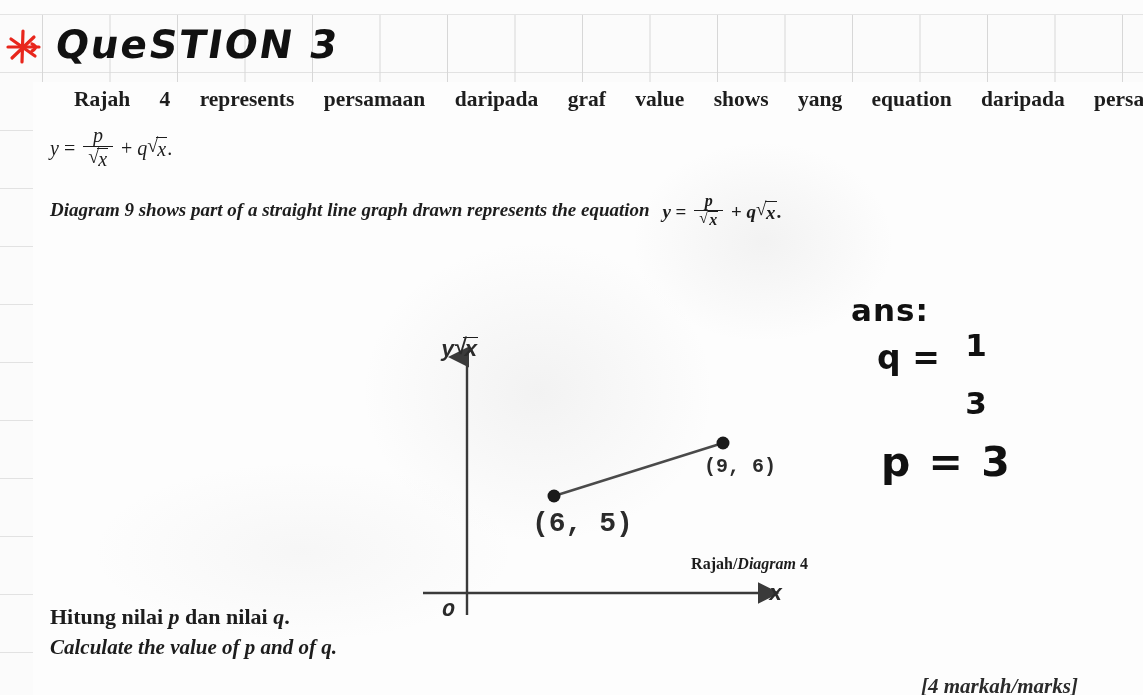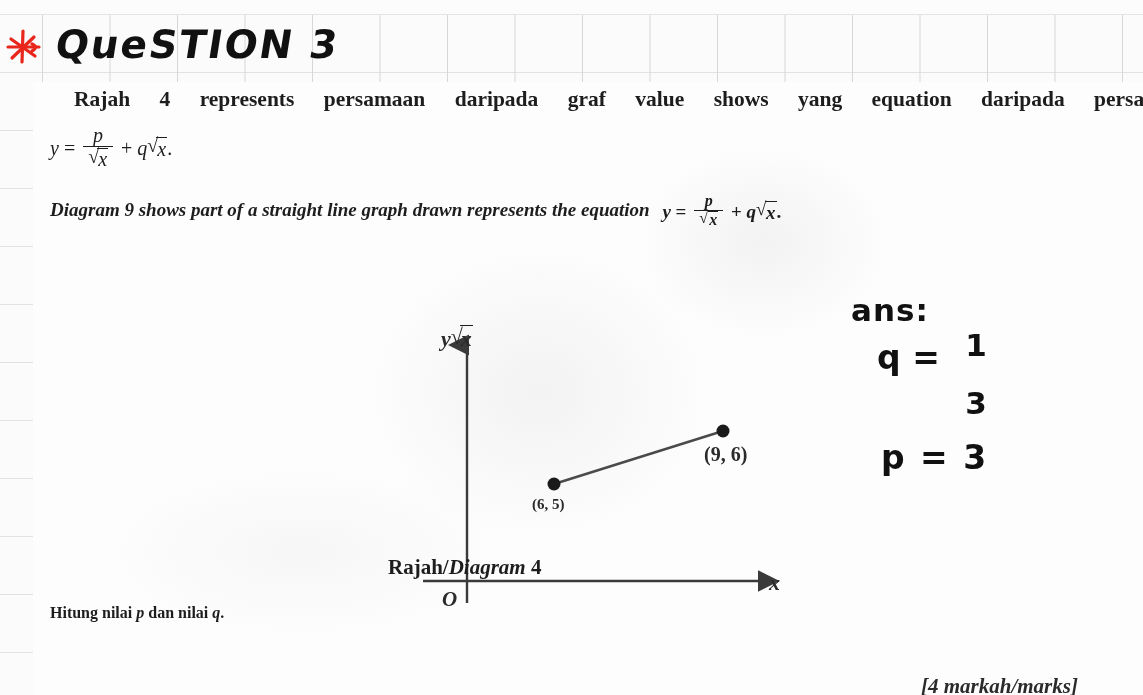--- a/index.html
+++ b/index.html
@@ -132,54 +132,54 @@
     left: 0; top: -0.06em;
     font-style: normal;
   }
   .sqrt .rad {
     display: inline-block;
     border-top: 1.2px solid #1d1d1d;
     padding: 0 1px;
   }
 
   
-  #diagram { position: absolute; left: 355px; top: 161px; width: 420px; height: 360px; }
+  #diagram { position: absolute; left: 355px; top: 173px; width: 420px; height: 360px; font-family: Liberation Mono, monospace; }
   #diagram svg { display: block; }
   #diagram-caption {
     position: absolute;
     left: 355px;
     top: 473px;
     width: 420px;
-    text-align: left;
-    font-size: 21px;
+    text-align: right;
+    font-size: 16px;
     font-weight: bold;
     color: #1d1d1d;
   }
   #diagram-caption i { font-weight: bold; }
 
   
   #hw-answer {
     position: absolute;
     left: 776px;
     top: 210px;
     width: 220px;
     color: #111111;
     font-family: "DejaVu Sans", sans-serif;
     font-weight: 700;
   }
   #hw-ans-label { position: absolute; left: 42px; top: 0px; font-size: 31px; letter-spacing: 1px; }
   #hw-q-line   { position: absolute; left: 68px; top: 46px; font-size: 33px; }
   #hw-q-frac   { position: absolute; left: 150px; top: 36px; font-size: 31px; text-align: center; line-height: 1.15; width: 34px; }
-  #hw-p-line   { position: absolute; left: 72px; top: 146px; font-size: 33px; letter-spacing: 2px; }
+  #hw-p-line   { position: absolute; left: 72px; top: 146px; font-size: 41px; letter-spacing: 2px; }
 
   
   #q-malay {
     left: 17px;
     top: 522px;
-    font-size: 16px;
+    font-size: 22px;
     font-weight: bold;
     white-space: nowrap;
   }
   #q-eng {
     left: 17px;
     top: 553px;
     font-size: 21px;
     font-style: italic;
     font-weight: bold;
     white-space: nowrap;
@@ -284,21 +284,21 @@
       </svg>
 
       <div style="position:absolute; left:53px; top:82px; font-size:22px; font-weight:bold; color:#2b2b2b;">
         <span class="it">y</span><span class="sqrt" style="font-weight:bold;"><span class="rad it">x</span></span>
       </div>
 
       <div style="position:absolute; left:381px; top:327px; font-size:22px; font-weight:bold; font-style:italic; color:#2b2b2b;">x</div>
 
       <div style="position:absolute; left:54px; top:344px; font-size:21px; font-weight:bold; font-style:italic; color:#2b2b2b;">O</div>
 
-      <div style="position:absolute; left:144px; top:253px; font-size:15px; font-weight:bold; color:#2b2b2b; white-space:nowrap;">(6, 5)</div>
+      <div style="position:absolute; left:144px; top:253px; font-size:28px; font-weight:bold; color:#2b2b2b; white-space:nowrap;">(6, 5)</div>
       <div style="position:absolute; left:316px; top:200px; font-size:20px; font-weight:bold; color:#2b2b2b; white-space:nowrap;">(9, 6)</div>
     </div>
 
     <div id="diagram-caption">
       <span>Rajah/</span><i>Diagram</i>
       <span>4</span>
     </div>
 
     <div id="hw-answer">
       <div id="hw-ans-label">ans:</div>
@@ -308,15 +308,16 @@
       </div>
       <div id="hw-q-frac">
         <div>1</div>
         <div style="height:46px"></div>
         <div style="position:absolute; left:0; top:58px; width:34px;">3</div>
       </div>
       <div id="hw-p-line">p = 3</div>
     </div>
 
     <div class="printed" id="q-malay">Hitung nilai <span class="it">p</span> dan nilai <span class="it">q</span>.</div>
+    <div class="printed" id="q-eng">Calculate the value of p and of q.</div>
     <div class="printed" id="marks">[4 markah/marks]</div>
   </div>
 </div>
 
 </body></html>

